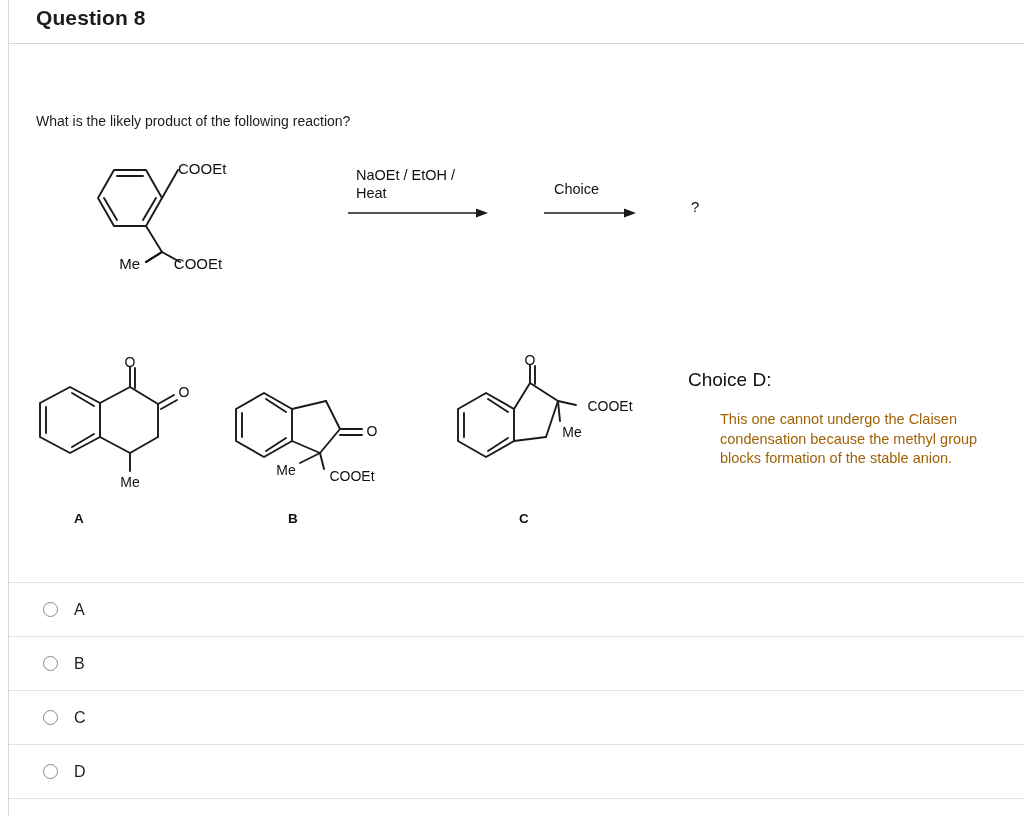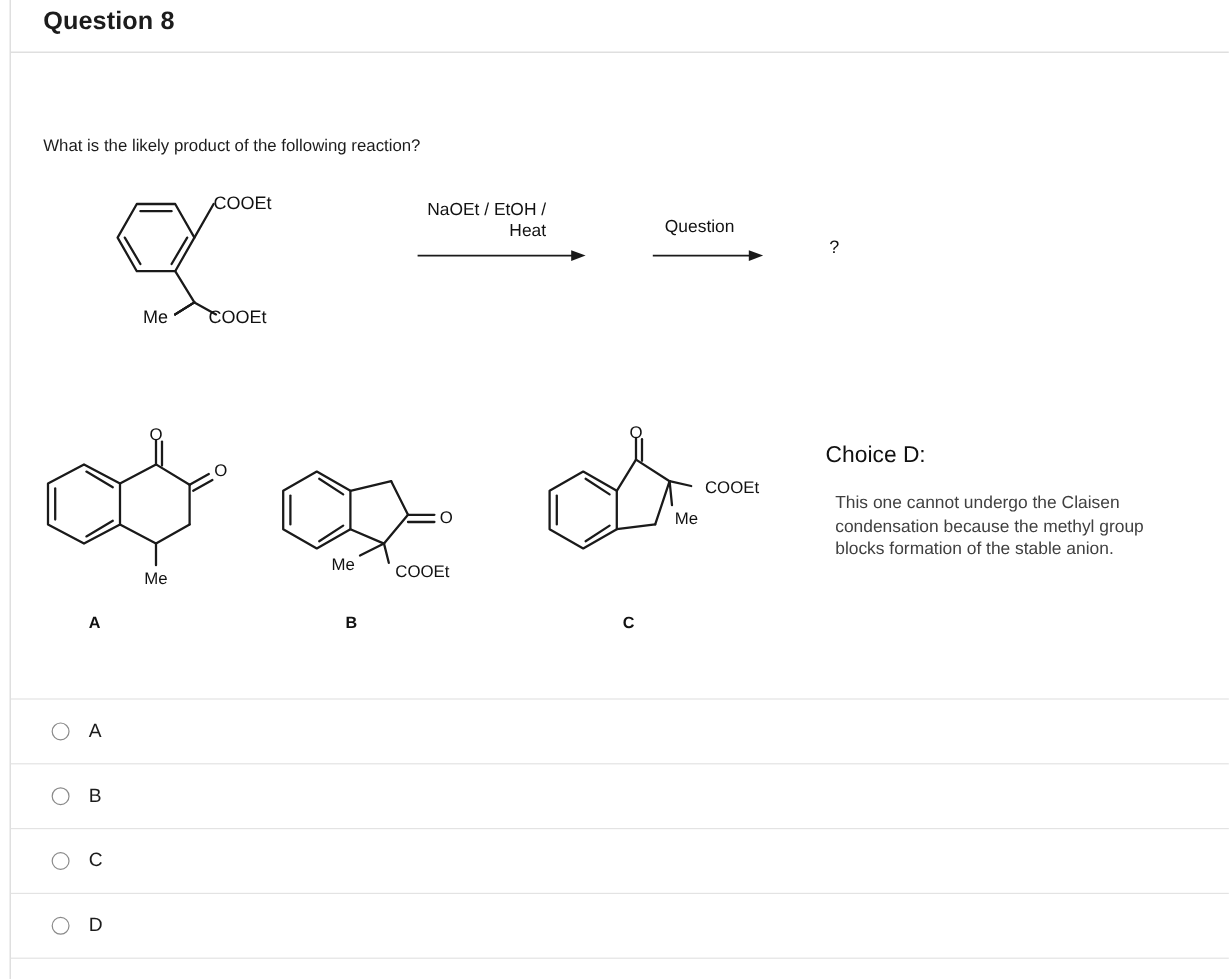--- a/index.html
+++ b/index.html
@@ -64,21 +64,20 @@
     height: 140px;
   }
   .svg-block { display: block; }
   .cond-text {
     position: absolute;
     font-family: "Liberation Sans", sans-serif;
     font-size: 14.5px;
     color: #111;
     line-height: 1.25;
     white-space: pre-line;
-    text-align: right;
   }
   .cond1 { left: 320px; top: 18px; }
   .cond2 { left: 518px; top: 32px; }
   .qmark {
     position: absolute;
     left: 655px;
     top: 50px;
     font-size: 15px;
     color: #111;
   }
@@ -99,26 +98,26 @@
   
   .choice-d-title {
     position: absolute;
     left: 688px;
     top: 369px;
     font-size: 19px;
     color: #111;
   }
   .choice-d-body {
     position: absolute;
-    left: 696px;
+    left: 720px;
     top: 410px;
     width: 300px;
     font-size: 14.5px;
     line-height: 1.35;
-    color: #404040;
+    color: #a16207;
   }
   
   .options {
     position: absolute;
     left: 9px;
     top: 582px;
     width: 1015px;
   }
   .option-row {
     position: relative;
@@ -197,21 +196,21 @@
       </g>
 
       <g stroke="#1a1a1a" stroke-width="1.6" fill="#1a1a1a">
         <line x1="508" y1="65" x2="592" y2="65"></line>
         <polygon points="600,65 588,60.5 588,69.5" stroke="none"></polygon>
       </g>
     </svg>
 
     <div class="cond-text cond1">NaOEt / EtOH /
 Heat</div>
-    <div class="cond-text cond2">Question</div>
+    <div class="cond-text cond2">Choice</div>
     <div class="qmark">?</div>
   </div>
 
   <div class="structures">
 
     <svg class="svg-block" style="position:absolute; left:22px; top:0;" width="190" height="150" viewBox="0 0 190 150">
       <g stroke="#1a1a1a" stroke-width="1.9" fill="none" stroke-linecap="round" stroke-linejoin="round">
 
         <polygon points="18,48 48,32 78,48 78,82 48,98 18,82"></polygon>
         <line x1="24" y1="52" x2="24" y2="78"></line>

